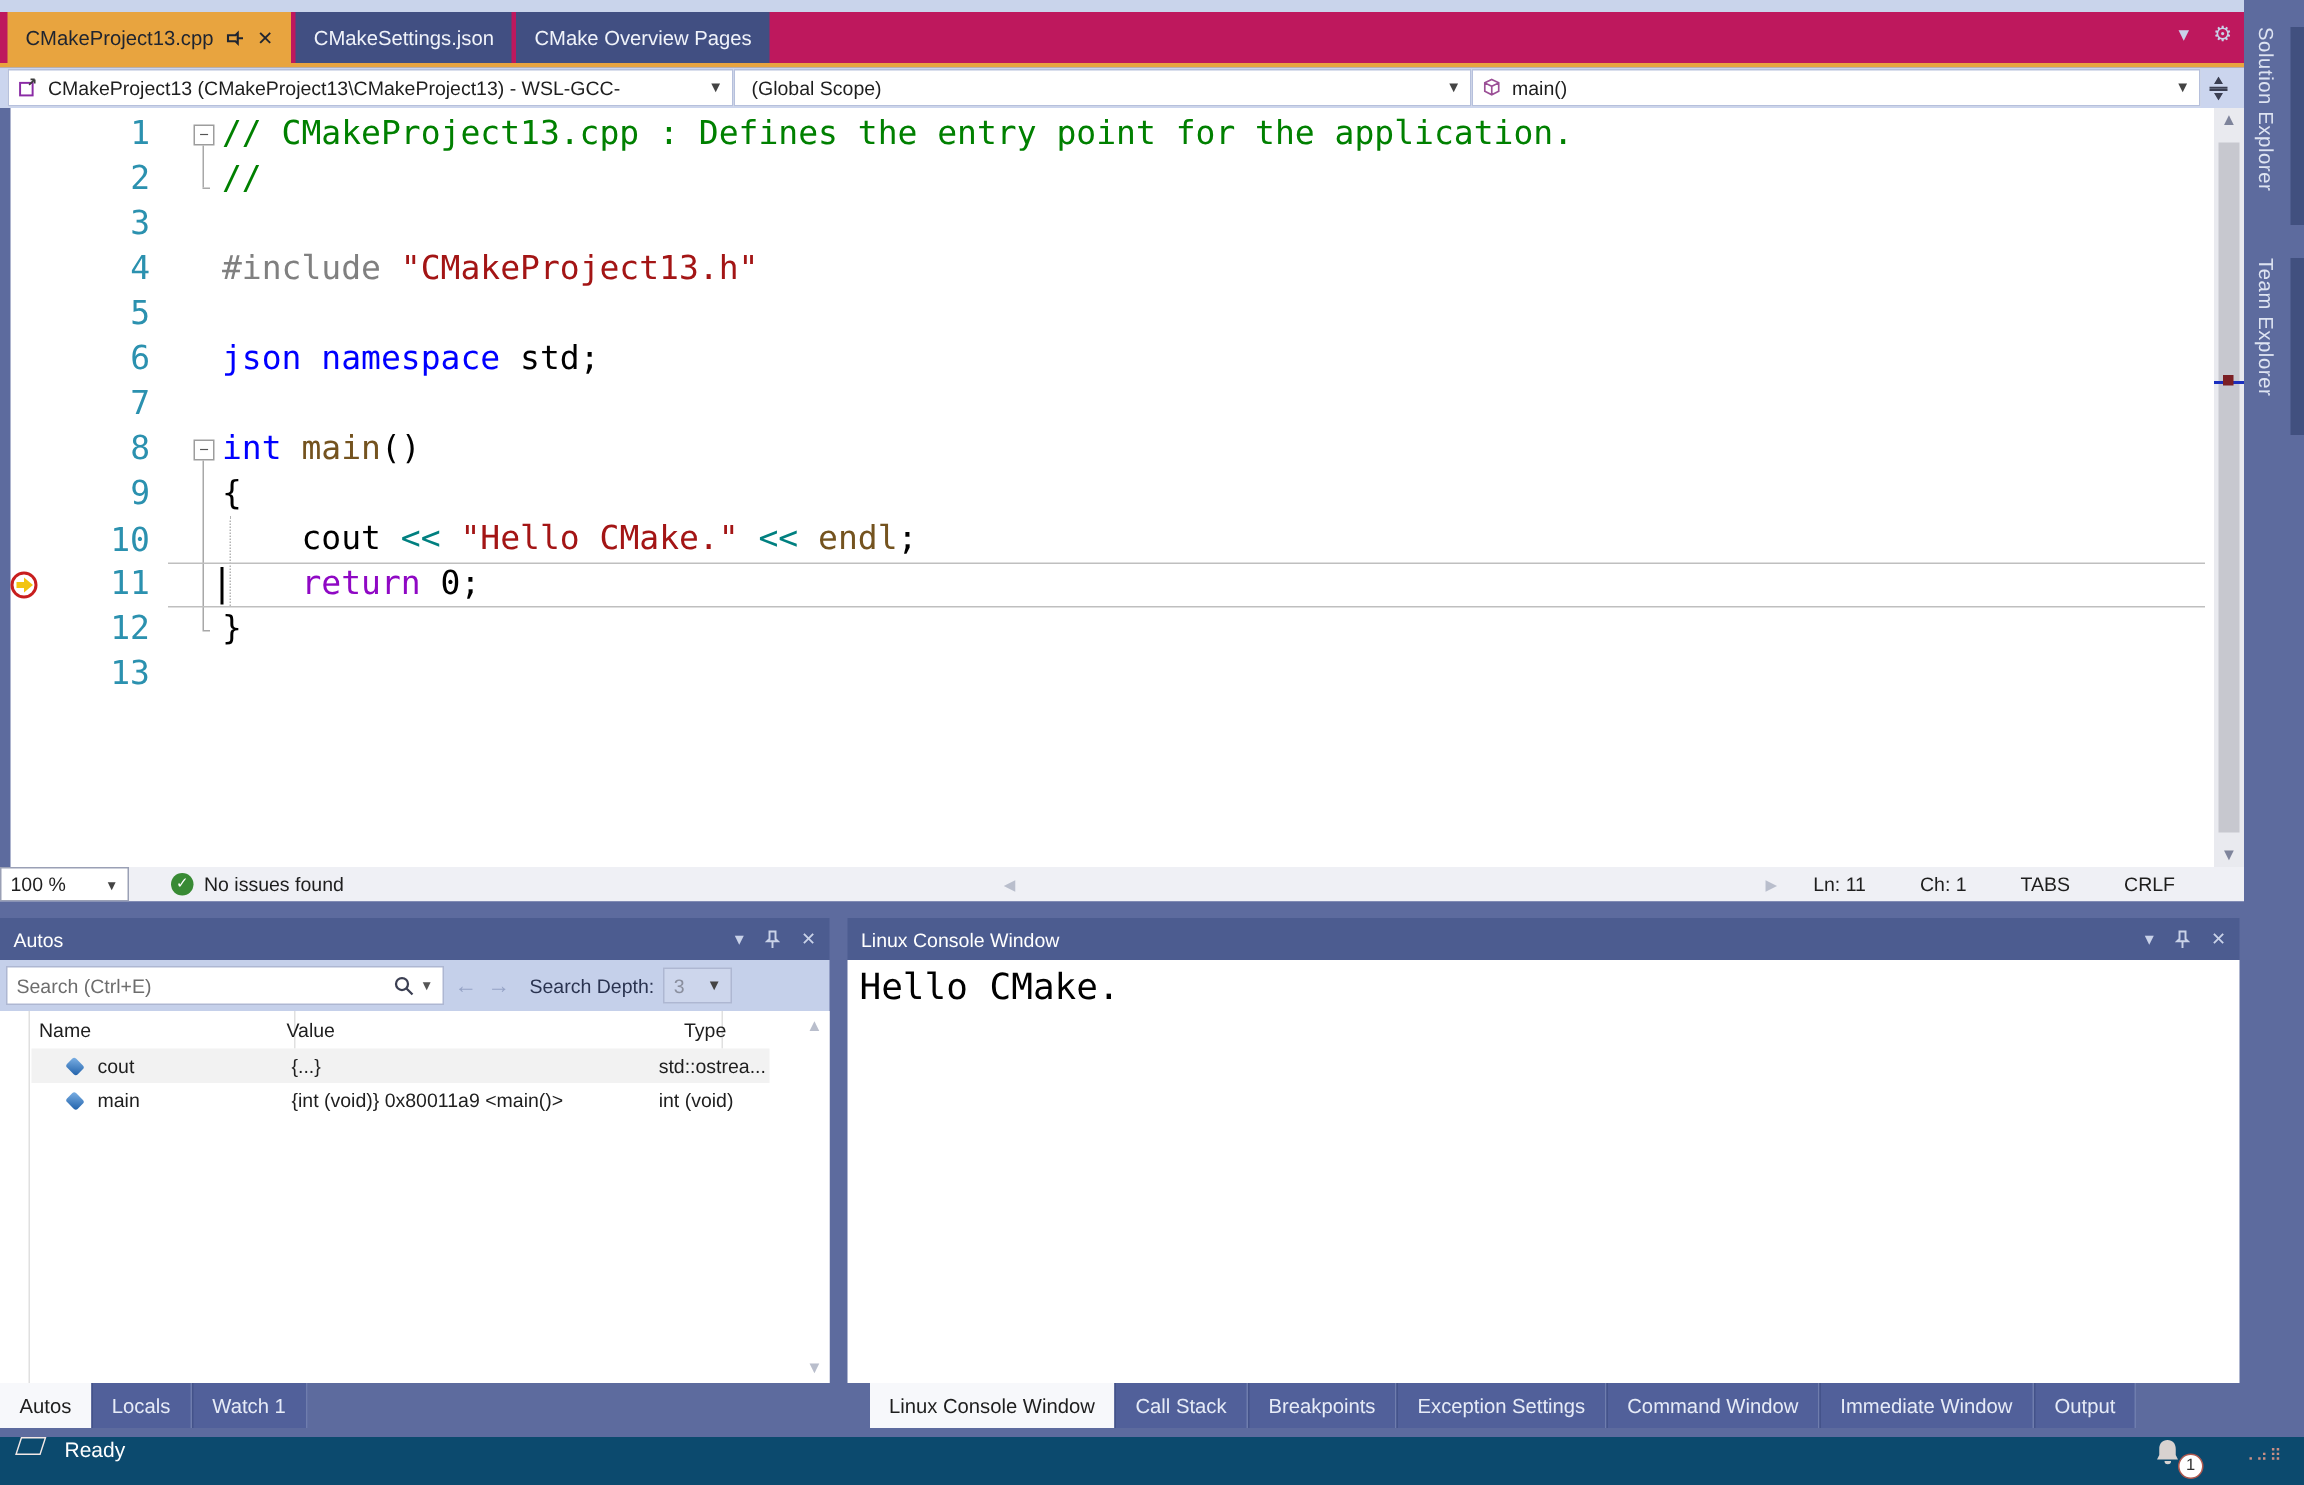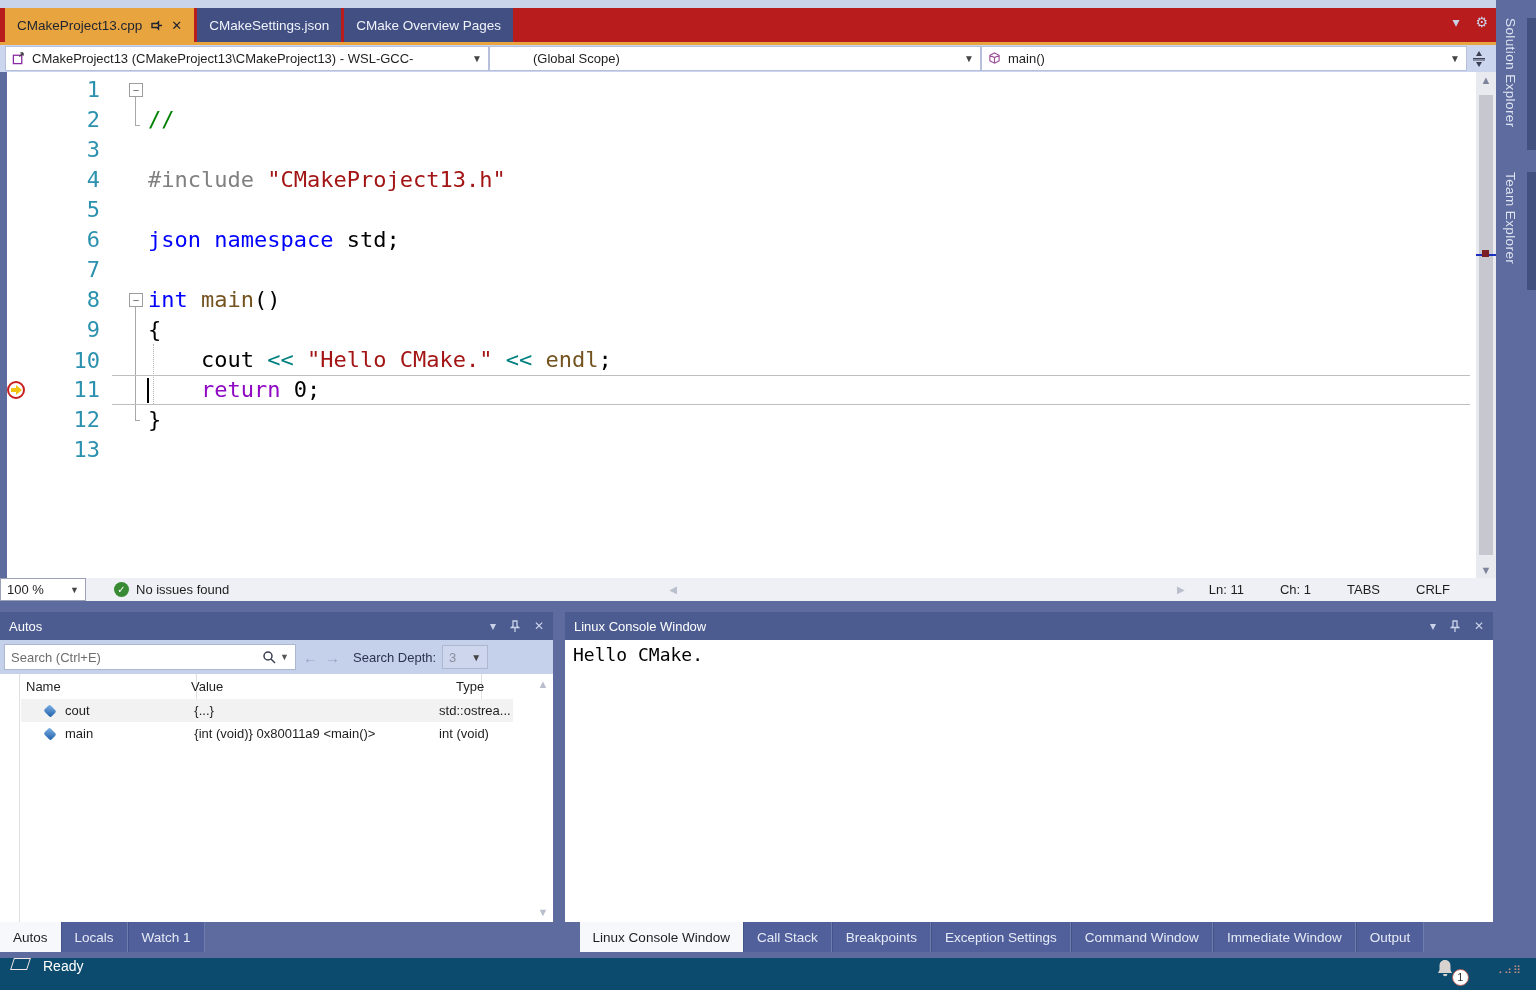--- a/index.html
+++ b/index.html
@@ -3,33 +3,33 @@
 <meta charset="utf-8">
 <style>
   * { margin:0; padding:0; box-sizing:border-box; }
   html,body { width:1536px; height:990px; overflow:hidden; background:#5D6B9E;
               font-family:"Liberation Sans", sans-serif; }
   .abs { position:absolute; }
   #stage { position:relative; width:1536px; height:990px; }
 
   
   #top-strip { left:0; top:0; width:1496px; height:8px; background:#C9D4EB; }
-  #tab-row { left:0; top:8px; width:1496px; height:34px; background:#b91c1c; display:flex; align-items:stretch; padding-left:5px; }
+  #tab-row { left:0; top:8px; width:1496px; height:34px; background:#be185d; display:flex; align-items:stretch; padding-left:5px; }
   .doc-tab { display:flex; align-items:center; gap:8px; padding:0 12px; font-size:13.5px; color:#F0F3FA; background:#414F82; margin-right:3px; cursor:default; }
   .doc-tab.active { background:#E8A43F; color:#1E2430; }
   .tab-ico { width:13px; height:13px; display:inline-flex; }
   #tabrow-right { position:absolute; right:48px; top:14px; display:flex; gap:16px; color:#C9D2E8; font-size:14px; }
   #orange-line { left:0; top:42px; width:1496px; height:3px; background:#E8A43F; }
 
   
   #navbar { left:0; top:45px; width:1496px; height:27px; background:#CBD5EE; display:flex; }
   .nav-box { background:#FFFFFF; border:1px solid #B6C0DC; height:25px; margin-top:1px; display:flex; align-items:center; font-size:13px; color:#1E1E1E; padding:0 6px; position:relative; }
   .nav-caret { color:#444; font-size:10px; margin-left:auto; padding-left:8px; }
   #nav-project { width:484px; margin-left:5px; }
-  #nav-scope { width:492px; padding-left:43px; }
+  #nav-scope { width:492px; padding-left:11px; }
   #nav-member { width:486px; }
   #nav-split-btn { width:24px; height:25px; margin-top:1px; background:#CBD5EE; display:flex; align-items:center; justify-content:center; }
 
   
   #editor { left:0; top:72px; width:1496px; height:506px; background:#FFFFFF; }
   #editor-leftframe { left:0; top:72px; width:7px; height:529px; background:#5D6B9E; }
   .line-number { position:absolute; left:7px; width:93px; height:30px; line-height:30px; text-align:right; color:#2B91AF; font-family:"DejaVu Sans Mono", monospace; font-size:22px; }
   .code-line { position:absolute; left:148px; height:30px; line-height:30px; font-family:"DejaVu Sans Mono", monospace; font-size:22px; white-space:pre; color:#000; }
   .com{color:#008000} .pre{color:#808080} .str{color:#A31515} .kw{color:#0000FF}
   .fn{color:#74531F} .op{color:#008080} .ret{color:#8F08C4} .pl{color:#000000}
@@ -78,21 +78,21 @@
   .col-head { position:absolute; top:0; height:25px; line-height:25px; font-size:13px; color:#1E1E1E; padding-left:5px; border-right:1px solid #E0E0E0; }
   #autos-gutter { position:absolute; left:0; top:0; width:20px; height:248px; border-right:1px solid #E0E0E0; }
   .autos-row { position:absolute; left:21px; width:492px; height:23px; display:flex; align-items:center; font-size:13px; color:#1E1E1E; }
   .vicon { width:10px; height:10px; background:linear-gradient(135deg,#7EB2E6,#1E5FA8); border-radius:2px; transform:rotate(45deg) scale(1,.85); margin:0 10px 0 24px; flex:0 0 auto; }
   .ar-name { width:140px; }
   .ar-value { width:265px; }
   .ar-type { width:80px; }
   #autos-vsb { position:absolute; left:533px; top:0; width:20px; height:248px; background:#FFF; }
 
   #console-panel { left:565px; top:612px; width:928px; height:310px; }
-  #console-out { background:#FFF; height:282px; font-family:"DejaVu Sans Mono", monospace; font-size:18px; color:#000; padding:4px 8px; }
+  #console-out { background:#FFF; height:282px; font-family:"DejaVu Sans Mono", monospace; font-size:24px; color:#000; padding:4px 8px; }
 
   
   #tool-tabs { left:0; top:922px; width:1496px; height:30px; background:#5D6B9E; display:flex; }
   .tool-tab { height:30px; display:flex; align-items:center; padding:0 13px; font-size:13.5px; color:#E6EBF7; background:#51609A; border-right:1px solid #6F7DAD; border-left:1px solid #44538A; }
   .tool-tab.active { background:#F7F8FB; color:#1E1E1E; border:none; }
   #right-tool-tabs { margin-left:375px; display:flex; }
 
   
   #statusbar-gap { left:0; top:952px; width:1536px; height:6px; background:#5D6B9E; }
   #statusbar { left:0; top:958px; width:1536px; height:32px; background:#0c4a6e; color:#FFF; display:flex; align-items:flex-start; font-size:14px; }
@@ -157,20 +157,21 @@
     <div id="nav-split-btn">
       <svg width="14" height="16" viewBox="0 0 14 16">
           <path d="M1 7.5 h12 M1 9 h12" stroke="#3B3F52" stroke-width="1.2"></path>
           <path d="M7 0 L10 5 H4 Z M7 16 L4 11 h6 Z" fill="#3B3F52"></path>
         </svg>
     </div>
   </div>
 
   <div id="editor" class="abs">
       <div class="line-number" style="top: 3px;">1</div>
+      <div class="code-line" style="top: 3px;"><span class="com">// CMakeProject13.cpp : Defines the entry point for the application.</span></div>
       <div class="fold-box" style="top: 11px;">−</div>
       <div class="line-number" style="top: 33px;">2</div>
       <div class="code-line" style="top: 33px;"><span class="com">//</span></div>
       <div class="line-number" style="top: 63px;">3</div>
       <div class="code-line" style="top: 63px;"></div>
       <div class="line-number" style="top: 93px;">4</div>
       <div class="code-line" style="top: 93px;"><span class="pre">#include </span><span class="str">"CMakeProject13.h"</span></div>
       <div class="line-number" style="top: 123px;">5</div>
       <div class="code-line" style="top: 123px;"></div>
       <div class="line-number" style="top: 153px;">6</div>

